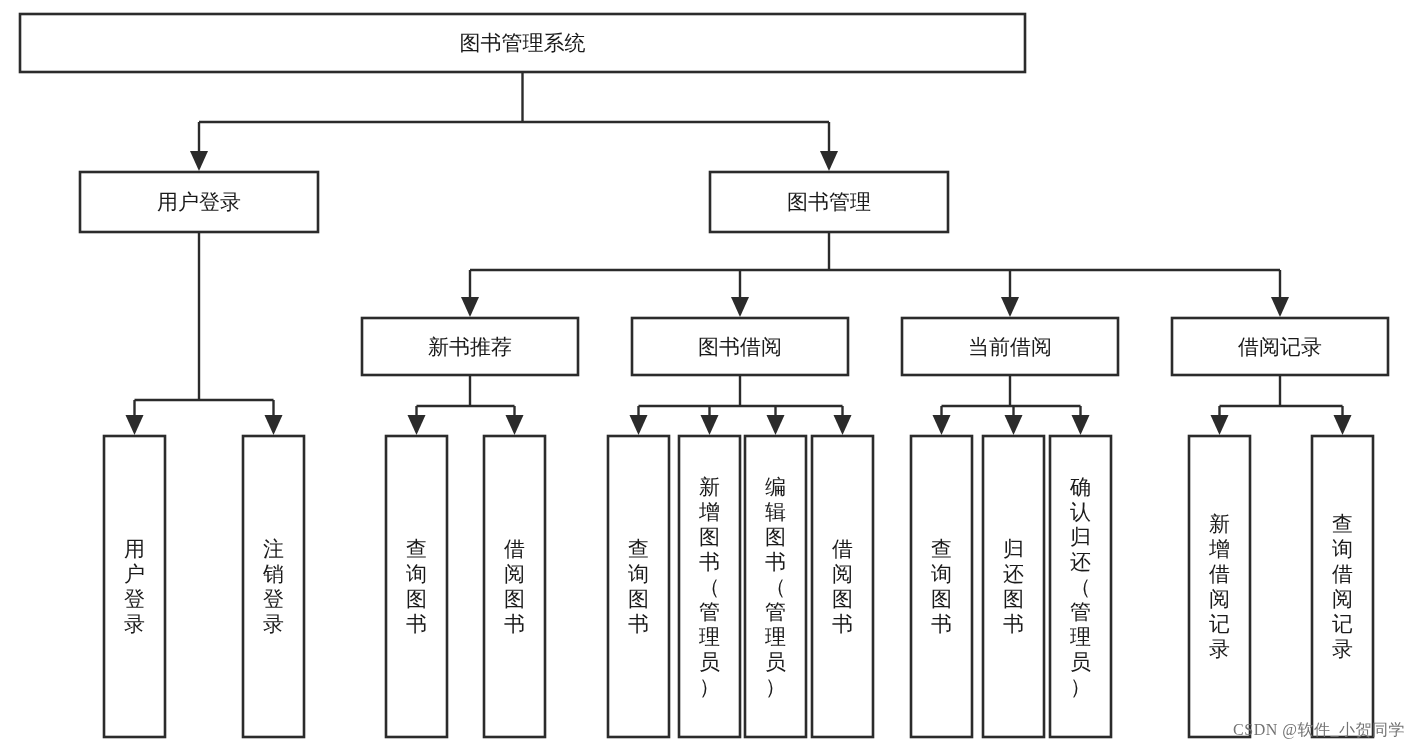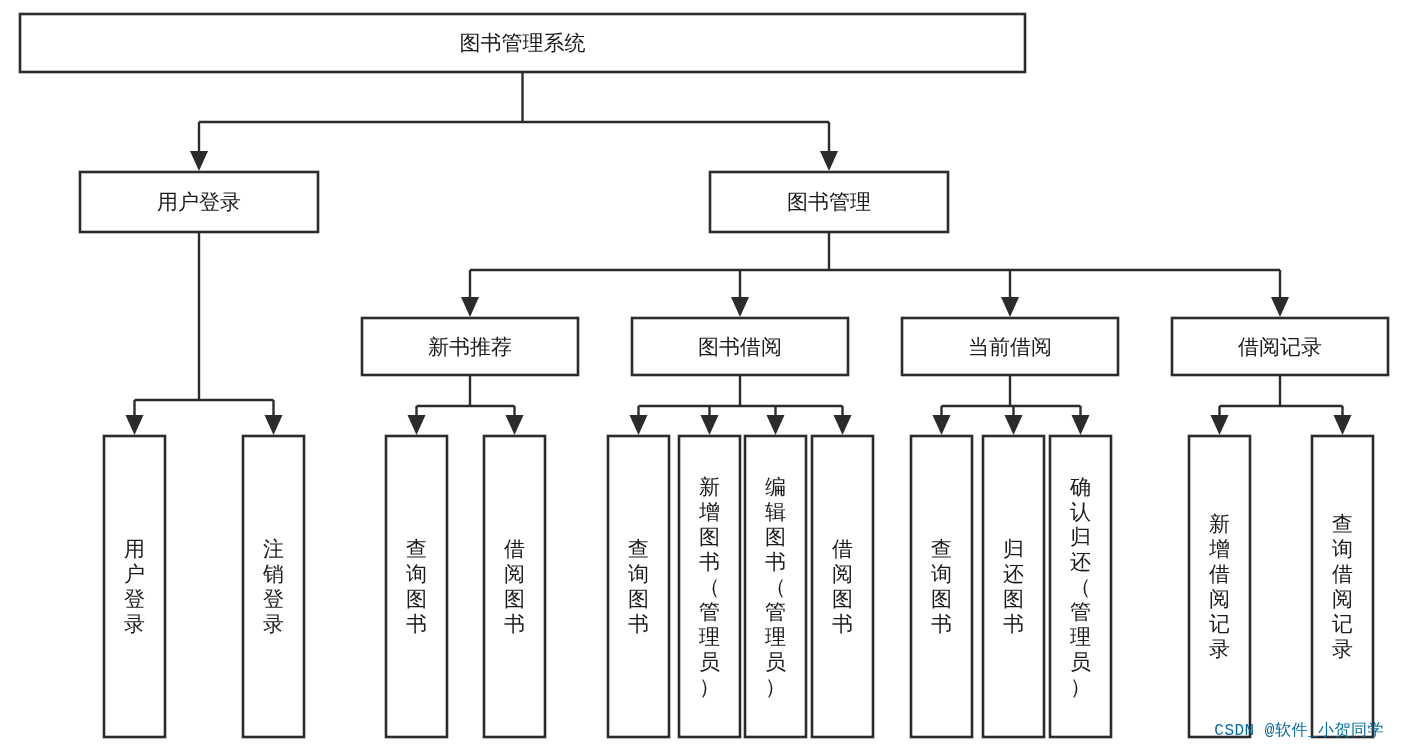--- a/index.html
+++ b/index.html
@@ -49,25 +49,25 @@
     stroke: #2b2b2b;
     stroke-width: 2.4;
     fill: none;
   }
   .arrow-head {
     fill: #2b2b2b;
     stroke: none;
   }
   .watermark {
     position: absolute;
-    right: 21px;
+    right: 0;
     bottom: 6px;
-    color: #0369a1;
+    color: #737373;
     font-size: 16px;
-    font-family: Liberation Mono, monospace;
+    font-family: Liberation Serif, serif;
     letter-spacing: 0.5px;
     white-space: nowrap;
     pointer-events: none;
   }
 </style>
 </head>
 <body>
 
 <div id="diagram-root">
 

